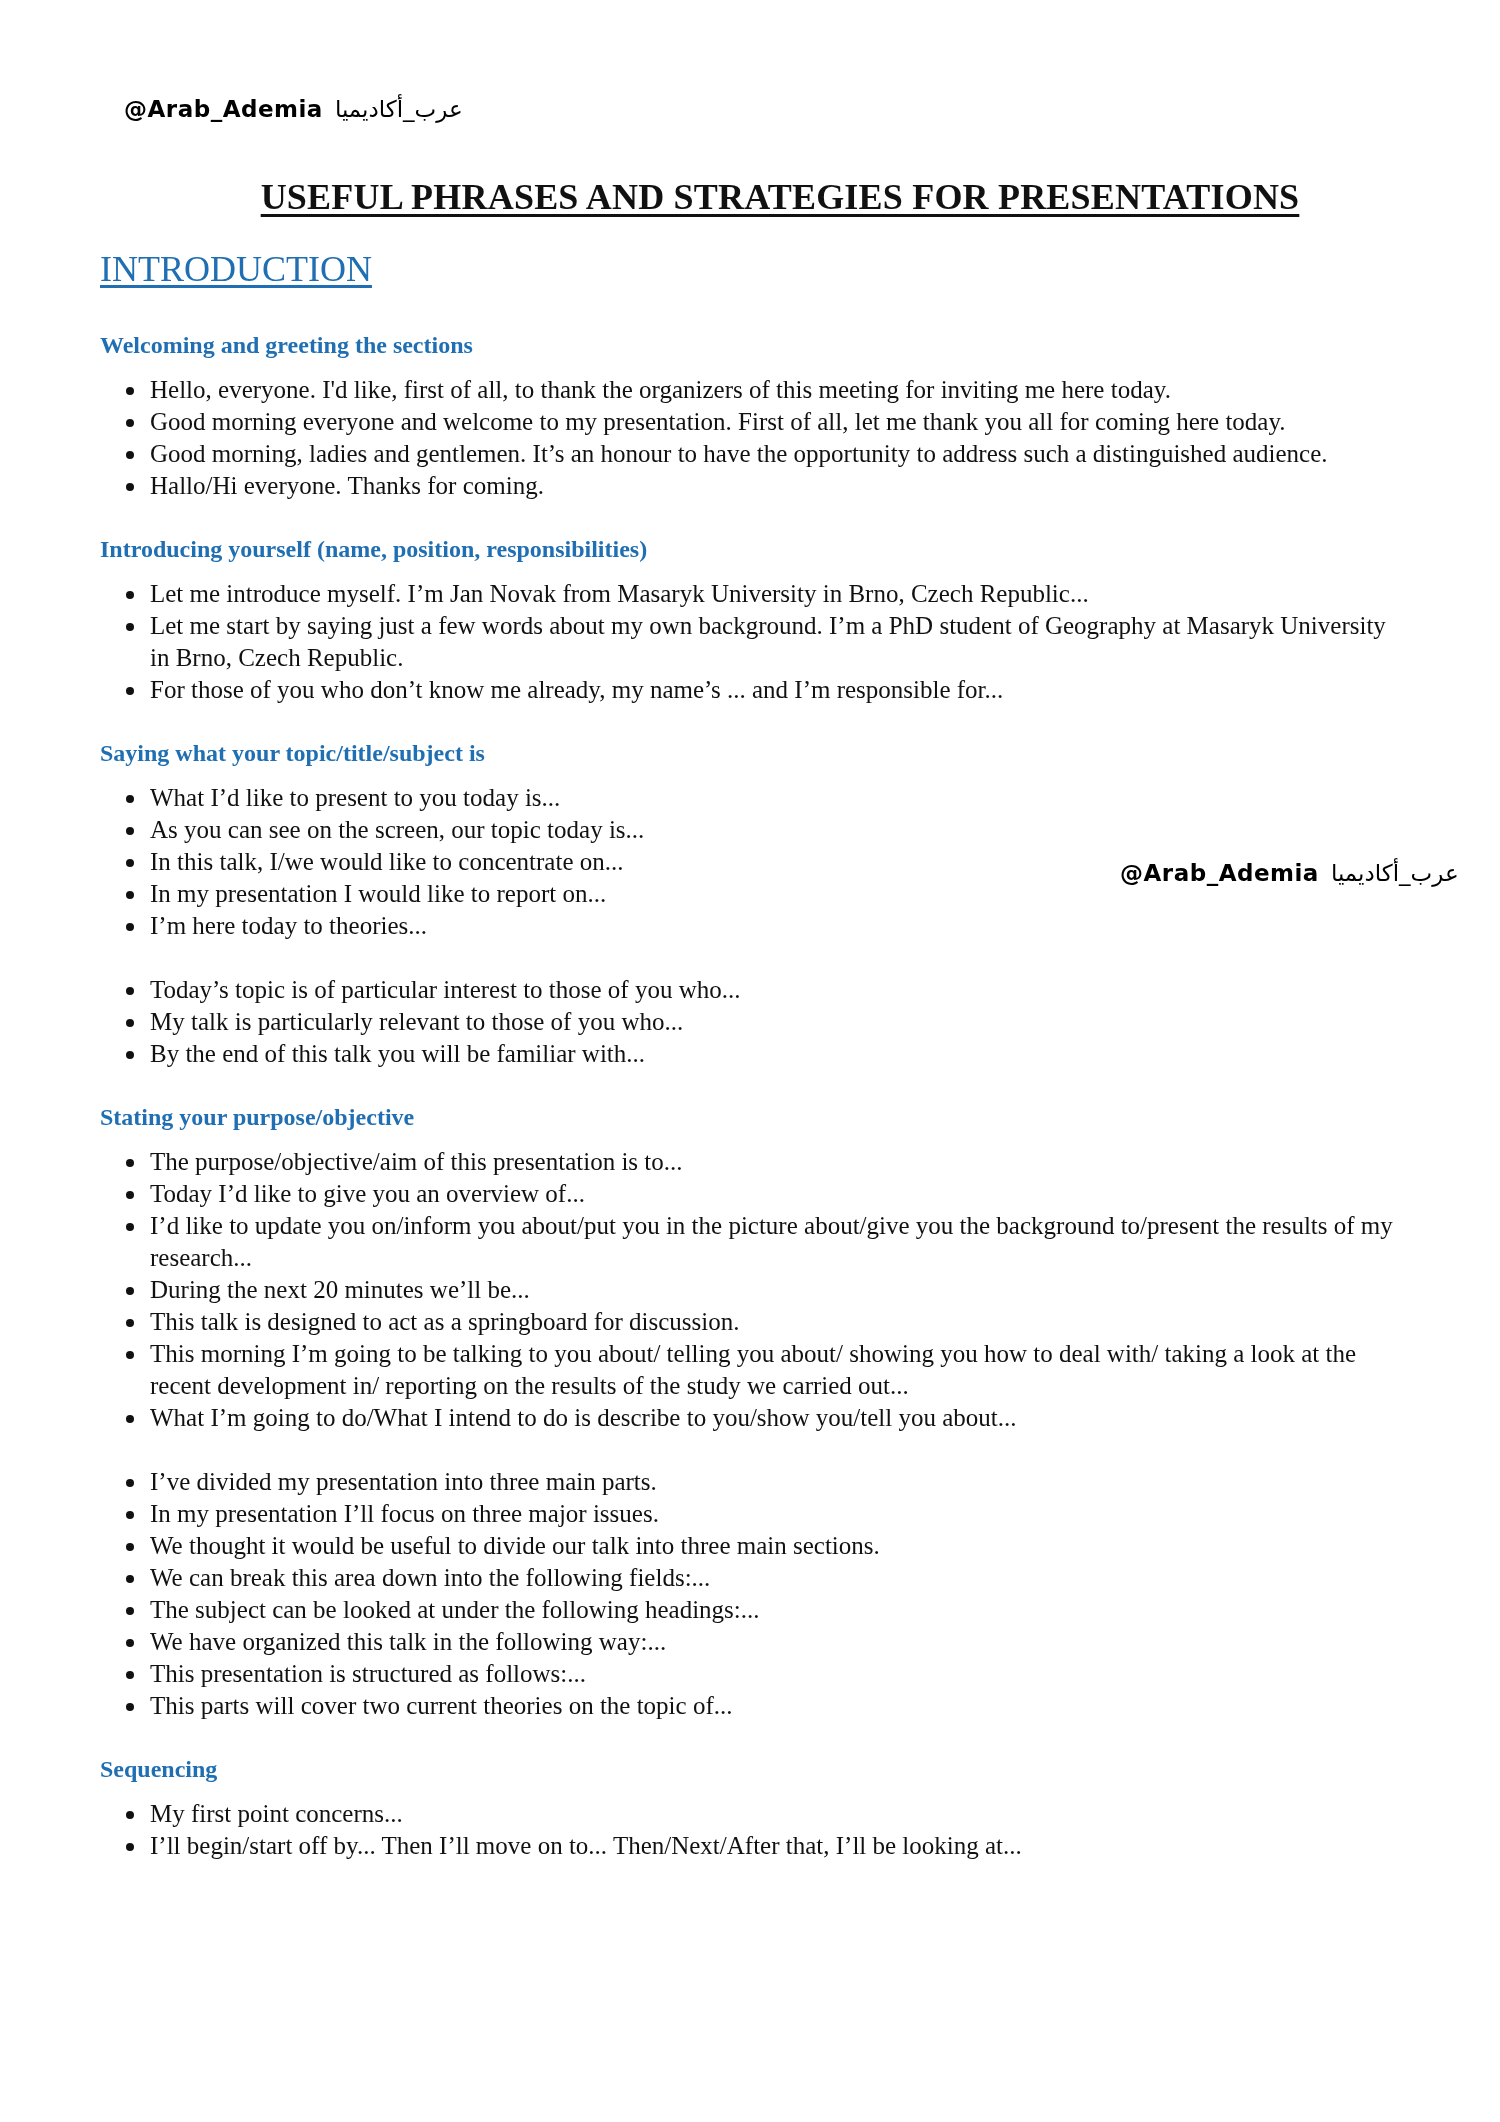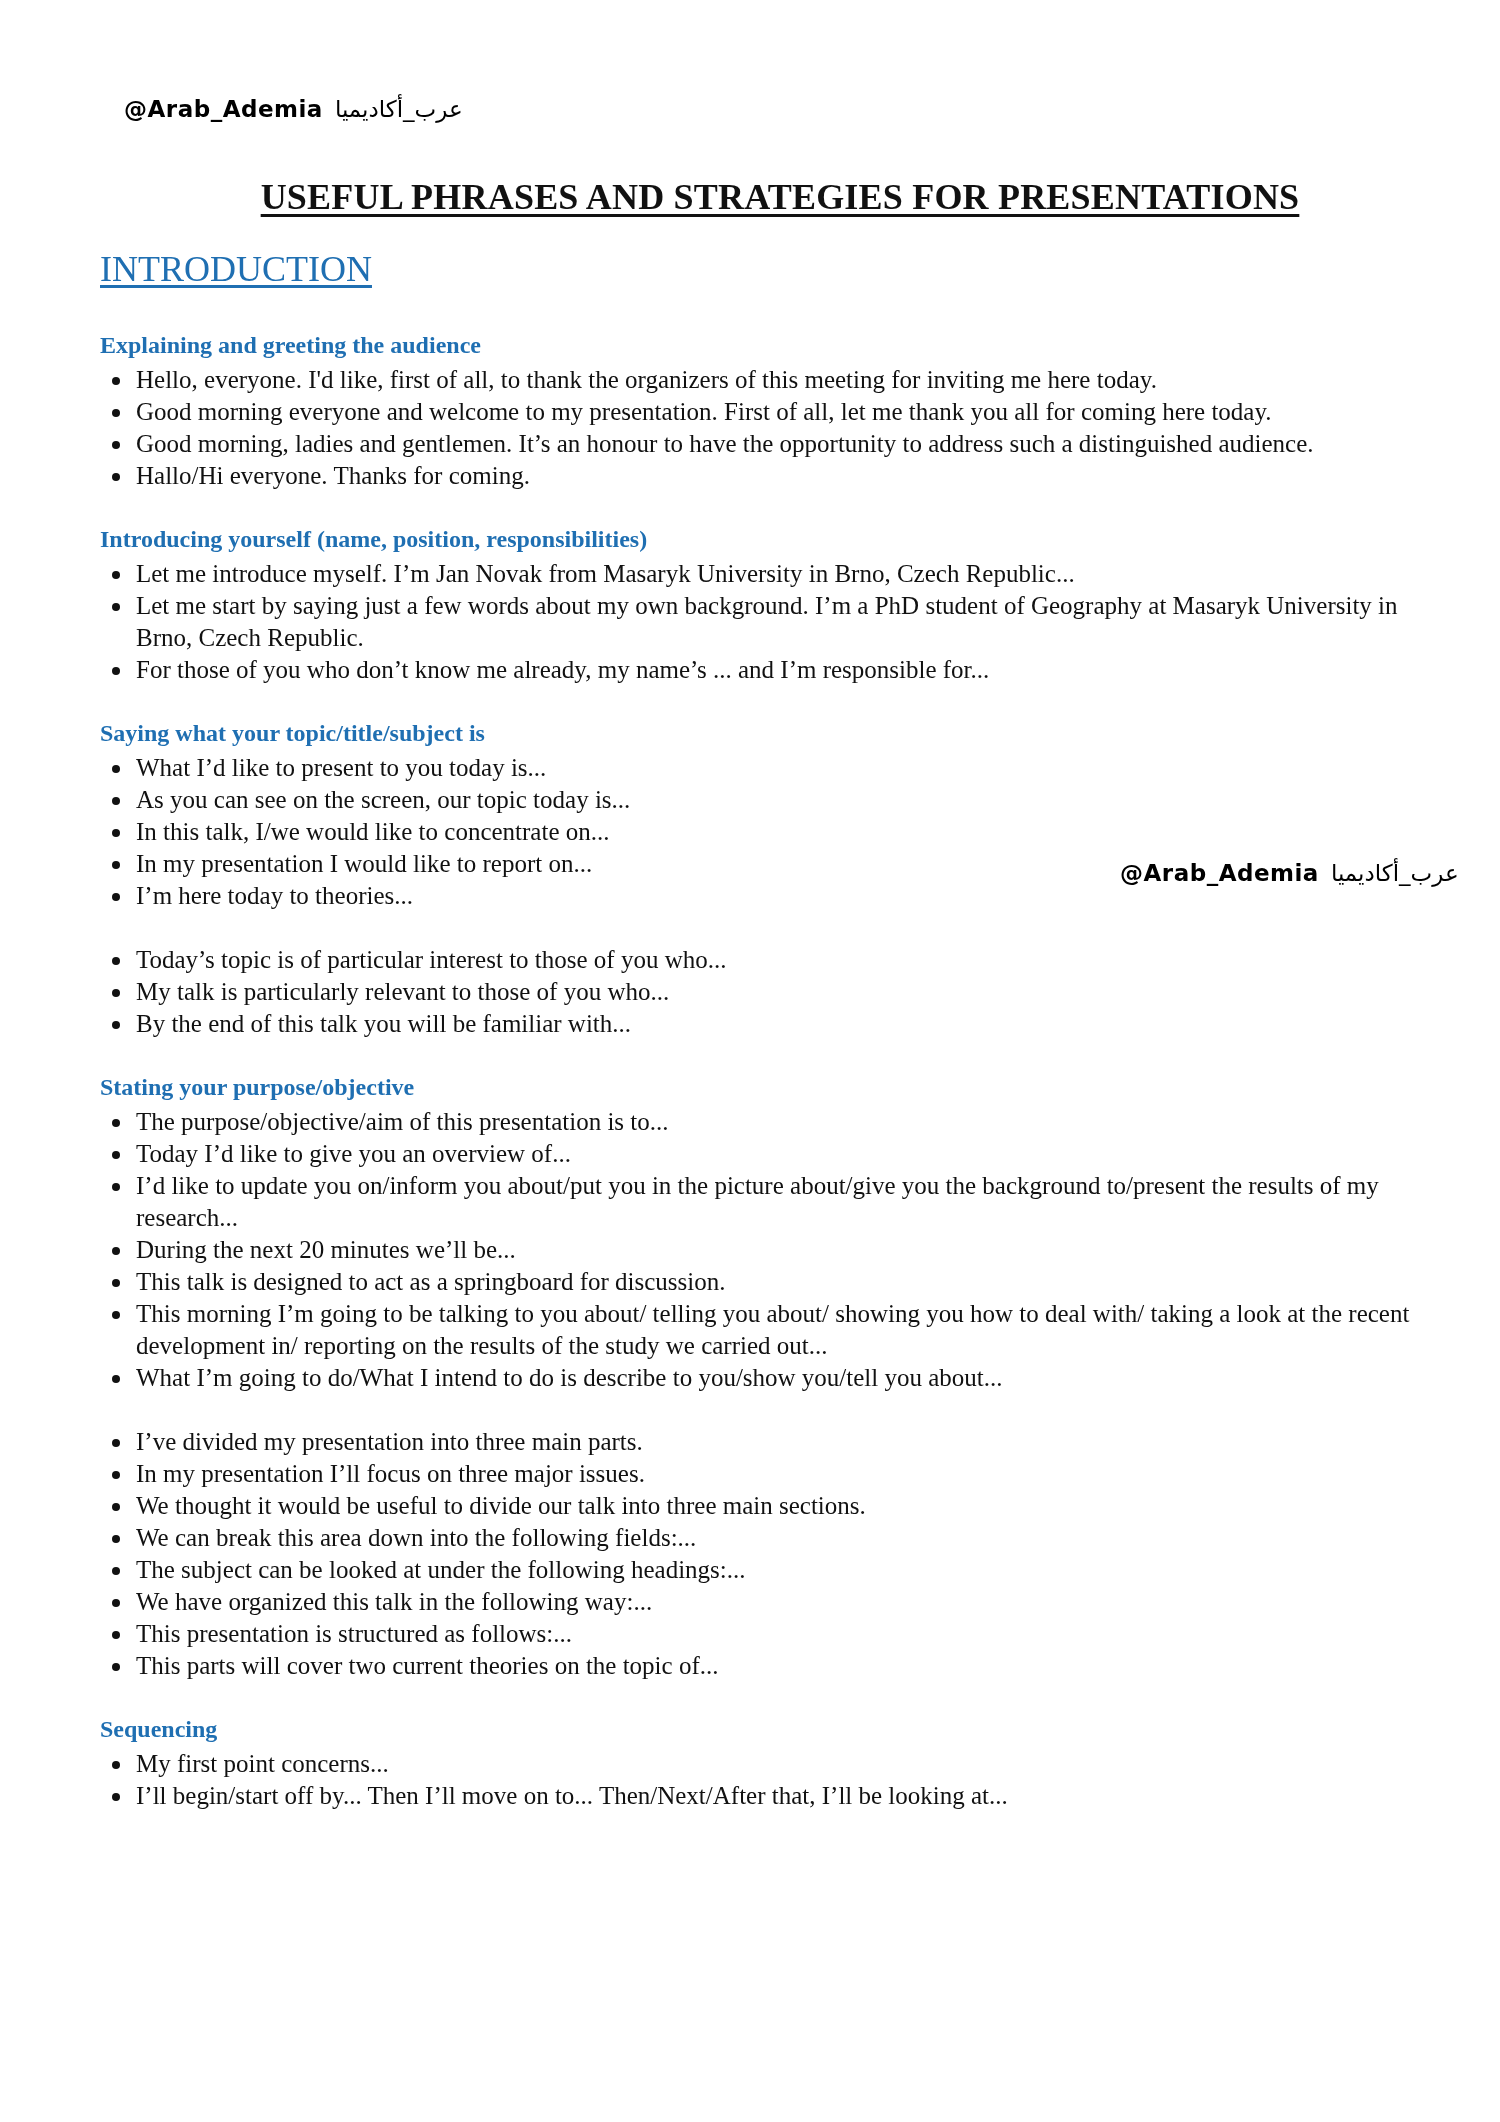--- a/index.html
+++ b/index.html
@@ -24,21 +24,21 @@
   }
   .intro {
     color: #1f6fb2; font-size: 36px; text-decoration: underline;
     text-underline-offset: 4px; margin: 0 0 40px 0; font-weight: normal;
   }
   .section { margin-bottom: 32px; }
   .heading {
     color: #1f6fb2; font-weight: bold; font-size: 24px;
     margin: 0 0 4px 0; line-height: 30px;
   }
-  ul.items { list-style: none; margin: 0; padding: 0; }
+  ul.items { list-style: none; margin: 14px; padding: 0; }
   ul.items li {
     position: relative; padding-left: 36px; font-size: 25px; line-height: 32px;
   }
   ul.items li::before {
     content: ""; position: absolute; left: 12px; top: 13px;
     width: 8px; height: 8px; border-radius: 50%; background: #111;
   }
 </style>
 </head>
 <body>
@@ -49,21 +49,21 @@
 
 <div class="wm wm-mid">
   <span class="at">@Arab_Ademia</span><span class="ar" dir="rtl">عرب_أكاديميا</span>
 </div>
 
 <div class="page">
   <h1 class="title">USEFUL PHRASES AND STRATEGIES FOR PRESENTATIONS</h1>
   <h2 class="intro">INTRODUCTION</h2>
 
   <div class="section">
-    <h3 class="heading">Explaining and greeting the audience</h3>
+    <h3 class="heading">Welcoming and greeting the sections</h3>
     <ul class="items">
       <li>Hello, everyone. I'd like, first of all, to thank the organizers of this meeting for inviting me here today.</li>
       <li>Good morning everyone and welcome to my presentation. First of all, let me thank you all for coming here today.</li>
       <li>Good morning, ladies and gentlemen. It’s an honour to have the opportunity to address such a distinguished audience.</li>
       <li>Hallo/Hi everyone. Thanks for coming.</li>
     </ul>
   </div>
 
   <div class="section">
     <h3 class="heading">Introducing yourself (name, position, responsibilities)</h3>

